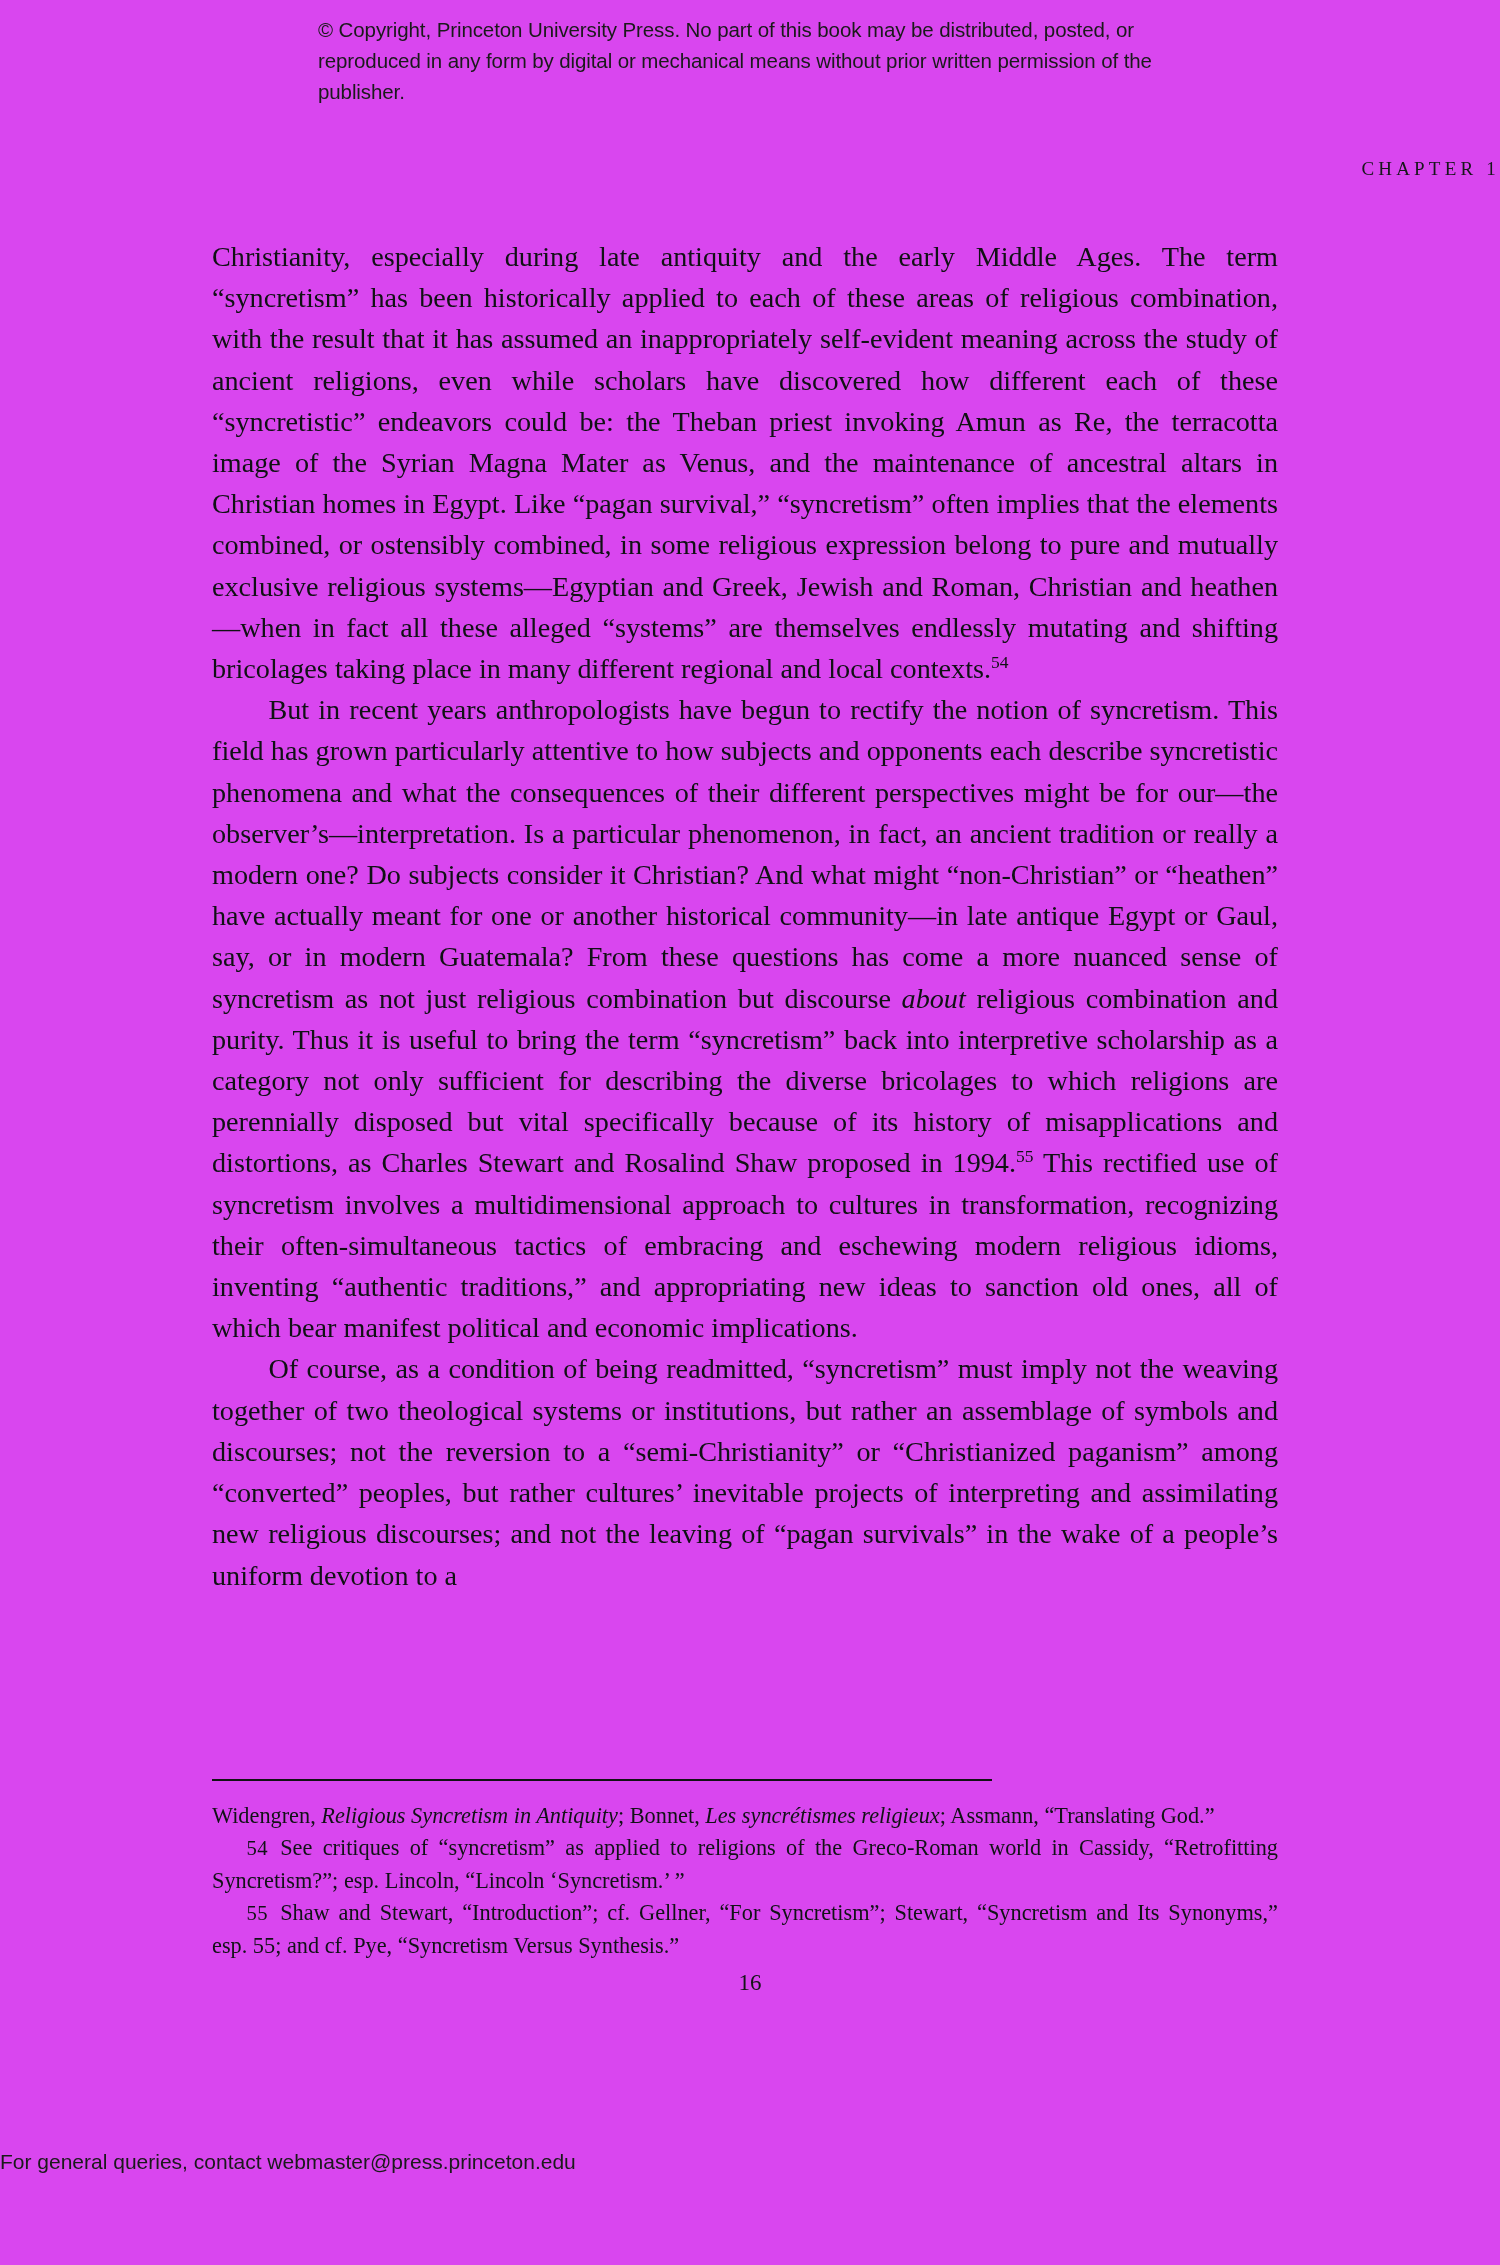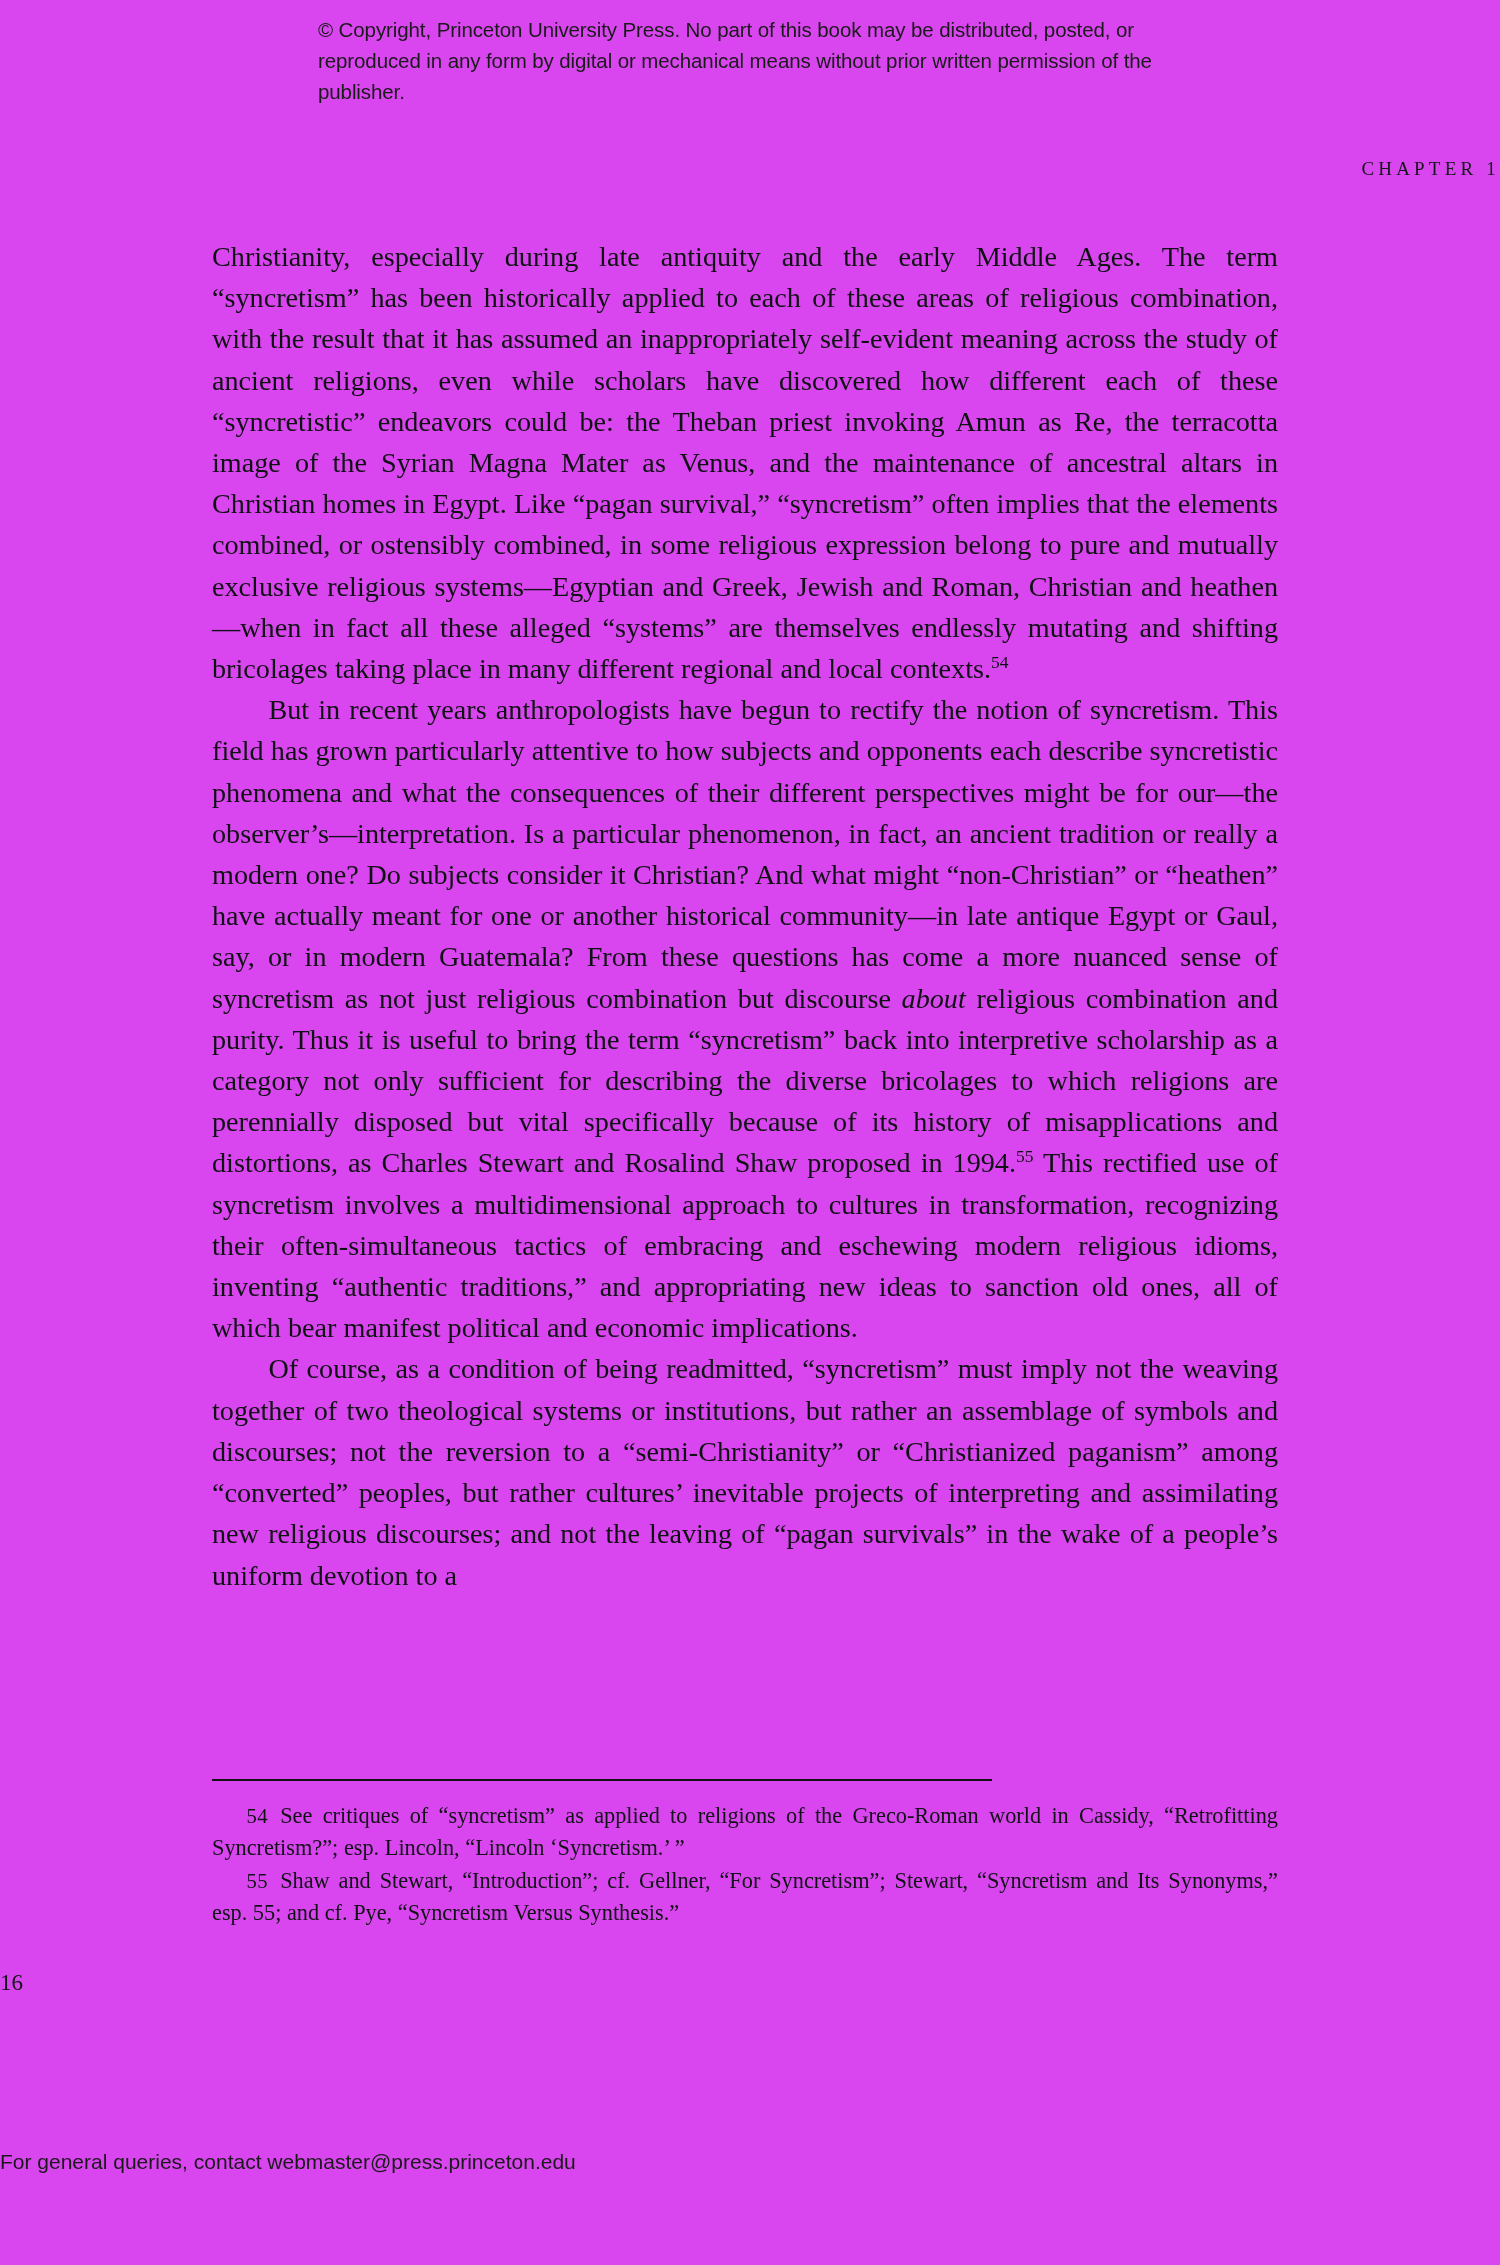--- a/index.html
+++ b/index.html
@@ -110,20 +110,21 @@
     display: inline-block;
     width: 0.55em;
   }
 
   
   .folio {
     position: absolute;
     left: 0;
     top: 1970px;
     width: 1500px;
+    text-align: center;
     font-family: "Liberation Serif", serif;
     font-size: 23px;
     color: #141518;
   }
 
   
   .footer {
     position: absolute;
     left: 0;
     top: 2150px;
@@ -149,20 +150,21 @@
     <p><span>But in recent years anthropologists have begun to rectify the notion of syncretism. This field has grown particularly attentive to how subjects and opponents each describe syncretistic phenomena and what the consequences of their different perspectives might be for our—the observer’s—interpretation. Is a particular phenomenon, in fact, an ancient tradition or really a modern one? Do subjects consider it Christian? And what might “non-Christian” or “heathen” have actually meant for one or another historical community—in late antique Egypt or Gaul, say, or in modern Guatemala? From these questions has come a more nuanced sense of syncretism as not just religious combination but discourse </span><i>about</i><span> religious combination and purity. Thus it is useful to bring the term “syncretism” back into interpretive scholarship as a category not only sufficient for describing the diverse bricolages to which religions are perennially disposed but vital specifically because of its history of misapplications and distortions, as Charles Stewart and Rosalind Shaw proposed in 1994.</span><sup>55</sup><span> This rectified use of syncretism involves a multidimensional approach to cultures in transformation, recognizing their often-simultaneous tactics of embracing and eschewing modern religious idioms, inventing “authentic traditions,” and appropriating new ideas to sanction old ones, all of which bear manifest political and economic implications.</span></p>
 
     <p class="last-line-left"><span>Of course, as a condition of being readmitted, “syncretism” must imply not the weaving together of two theological systems or institutions, but rather an assemblage of symbols and discourses; not the reversion to a “semi-Christianity” or “Christianized paganism” among “converted” peoples, but rather cultures’ inevitable projects of interpreting and assimilating new religious discourses; and not the leaving of “pagan survivals” in the wake of a people’s uniform devotion to a</span></p>
 
   </div>
 
   <div class="fn-rule"></div>
 
   <div class="footnotes">
 
+    <p><span>Widengren, </span><i>Religious Syncretism in Antiquity</i><span>; Bonnet, </span><i>Les syncrétismes religieux</i><span>; Assmann, “Translating God.”</span></p>
 
     <p class="numbered"><span class="fn-num">54</span><span class="fn-gap"></span><span>See critiques of “syncretism” as applied to religions of the Greco-Roman world in Cassidy, “Retrofitting Syncretism?”; esp. Lincoln, “Lincoln ‘Syncretism.’ ”</span></p>
 
     <p class="numbered"><span class="fn-num">55</span><span class="fn-gap"></span><span>Shaw and Stewart, “Introduction”; cf. Gellner, “For Syncretism”; Stewart, “Syncretism and Its Synonyms,” esp. 55; and cf. Pye, “Syncretism Versus Synthesis.”</span></p>
 
   </div>
 
   <div class="folio">16</div>
 
   <div class="footer">For general queries, contact webmaster@press.princeton.edu</div>

